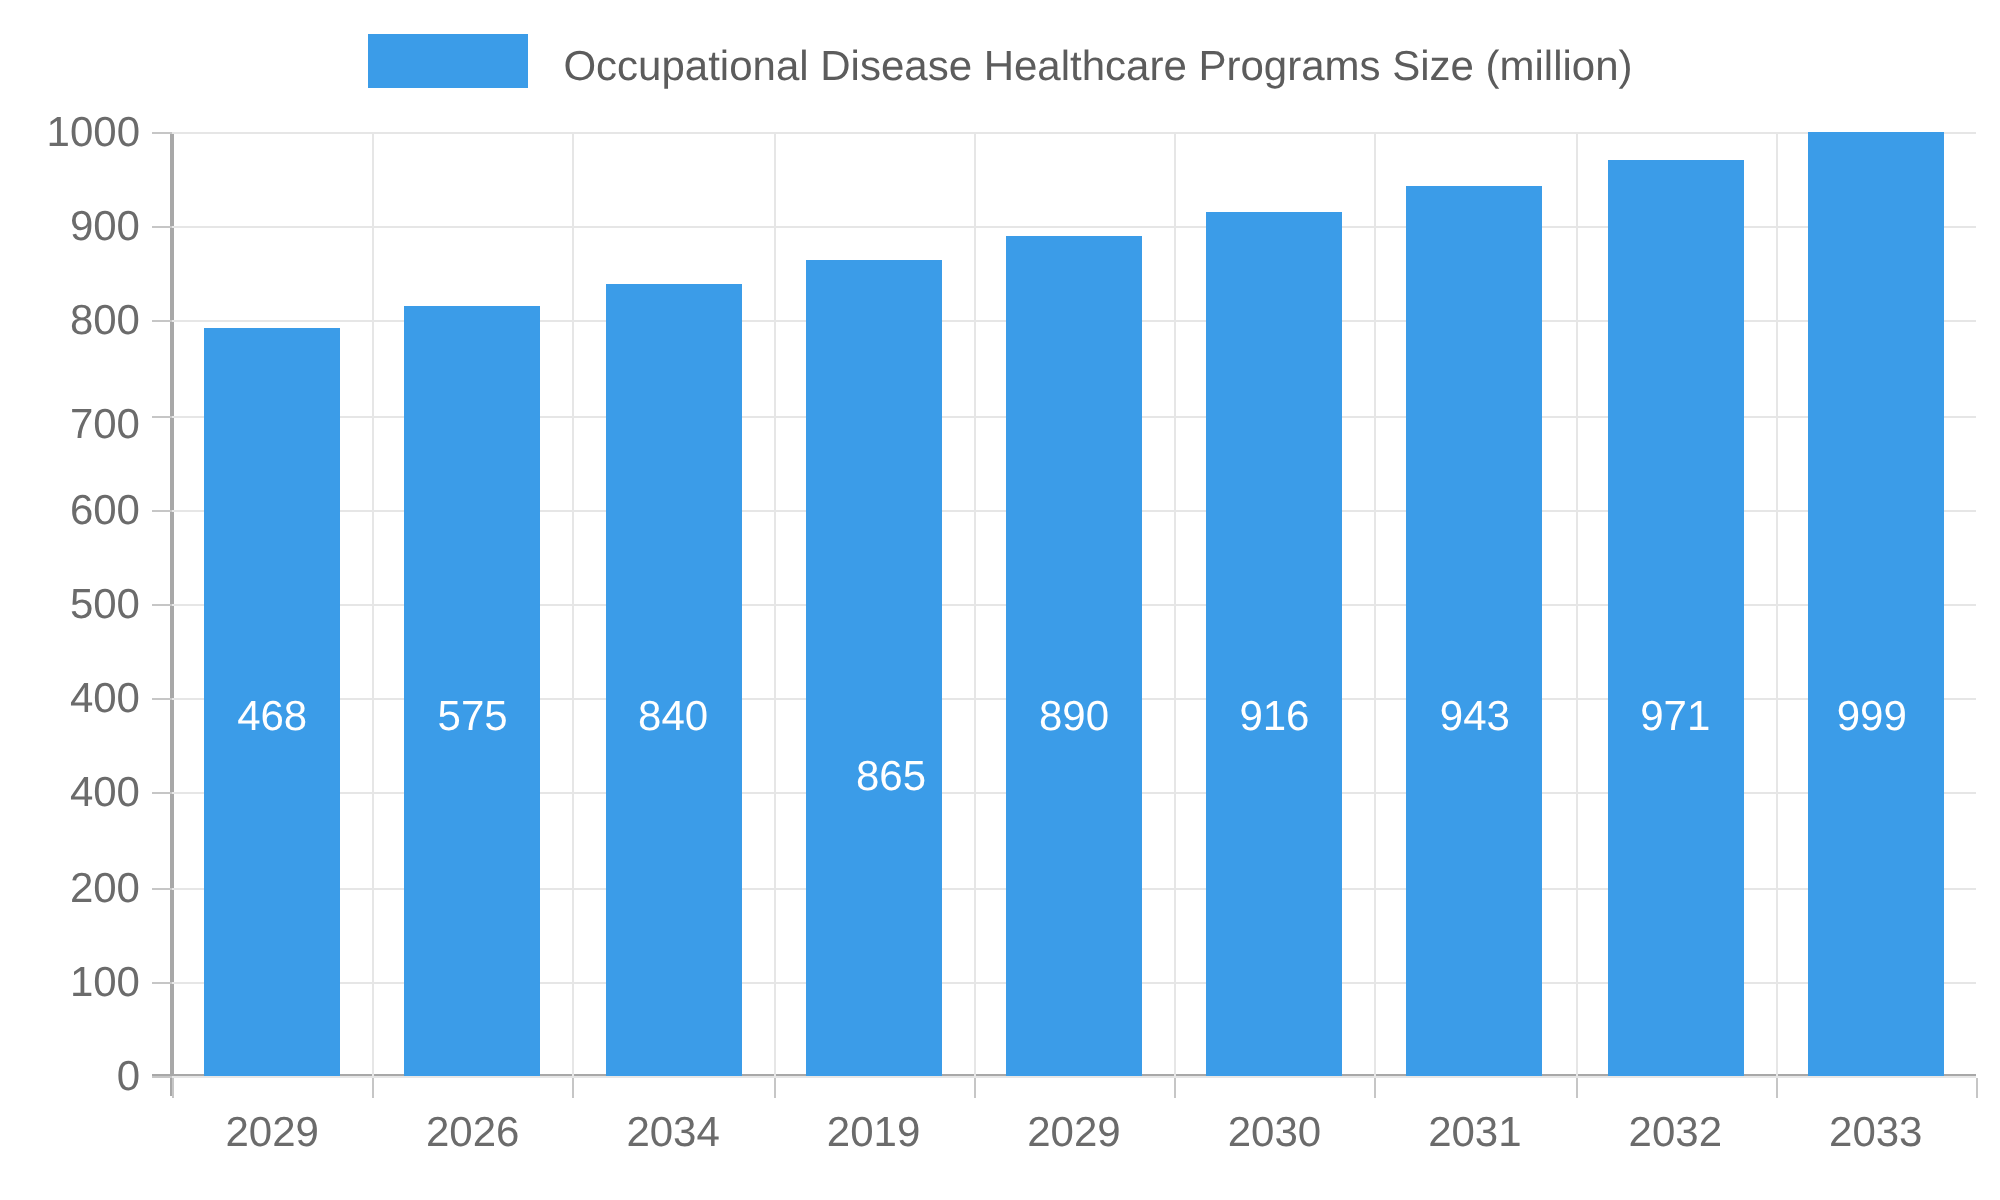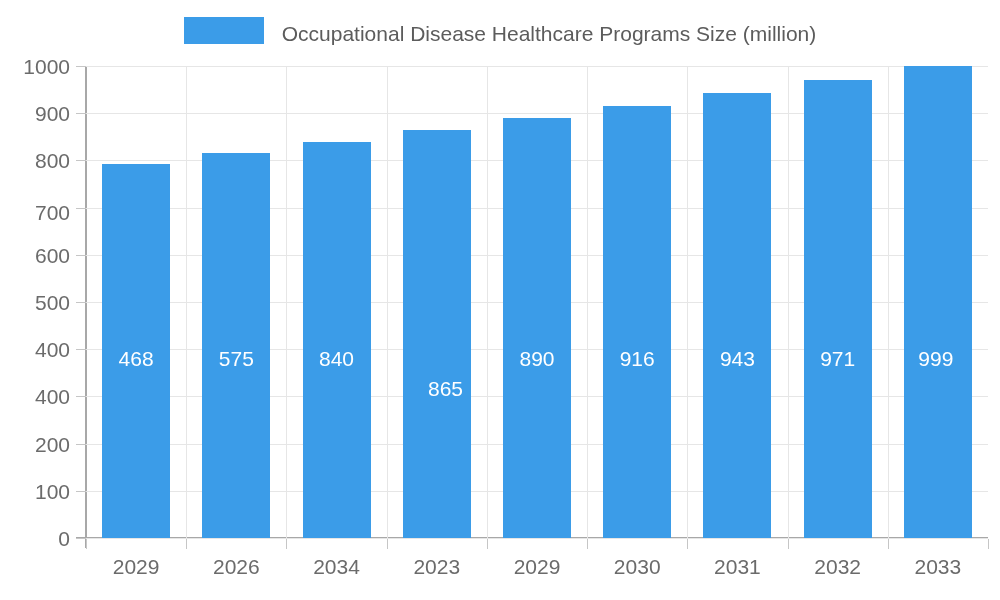--- a/index.html
+++ b/index.html
@@ -224,21 +224,21 @@
       </div>
   </div>
 
   <div id="x-layer">
       <div class="xlabel" style="left: 86px; width: 100.222px;">2029</div>
       <div class="xtick-mark" style="left: 86px;"></div>
       <div class="xlabel" style="left: 186.222px; width: 100.222px;">2026</div>
       <div class="xtick-mark" style="left: 186px;"></div>
       <div class="xlabel" style="left: 286.444px; width: 100.222px;">2034</div>
       <div class="xtick-mark" style="left: 286px;"></div>
-      <div class="xlabel" style="left: 386.667px; width: 100.222px;">2023</div>
+      <div class="xlabel" style="left: 386.667px; width: 100.222px;">2019</div>
       <div class="xtick-mark" style="left: 387px;"></div>
       <div class="xlabel" style="left: 486.889px; width: 100.222px;">2029</div>
       <div class="xtick-mark" style="left: 487px;"></div>
       <div class="xlabel" style="left: 587.111px; width: 100.222px;">2030</div>
       <div class="xtick-mark" style="left: 587px;"></div>
       <div class="xlabel" style="left: 687.333px; width: 100.222px;">2031</div>
       <div class="xtick-mark" style="left: 687px;"></div>
       <div class="xlabel" style="left: 787.556px; width: 100.222px;">2032</div>
       <div class="xtick-mark" style="left: 788px;"></div>
       <div class="xlabel" style="left: 887.778px; width: 100.222px;">2033</div>

